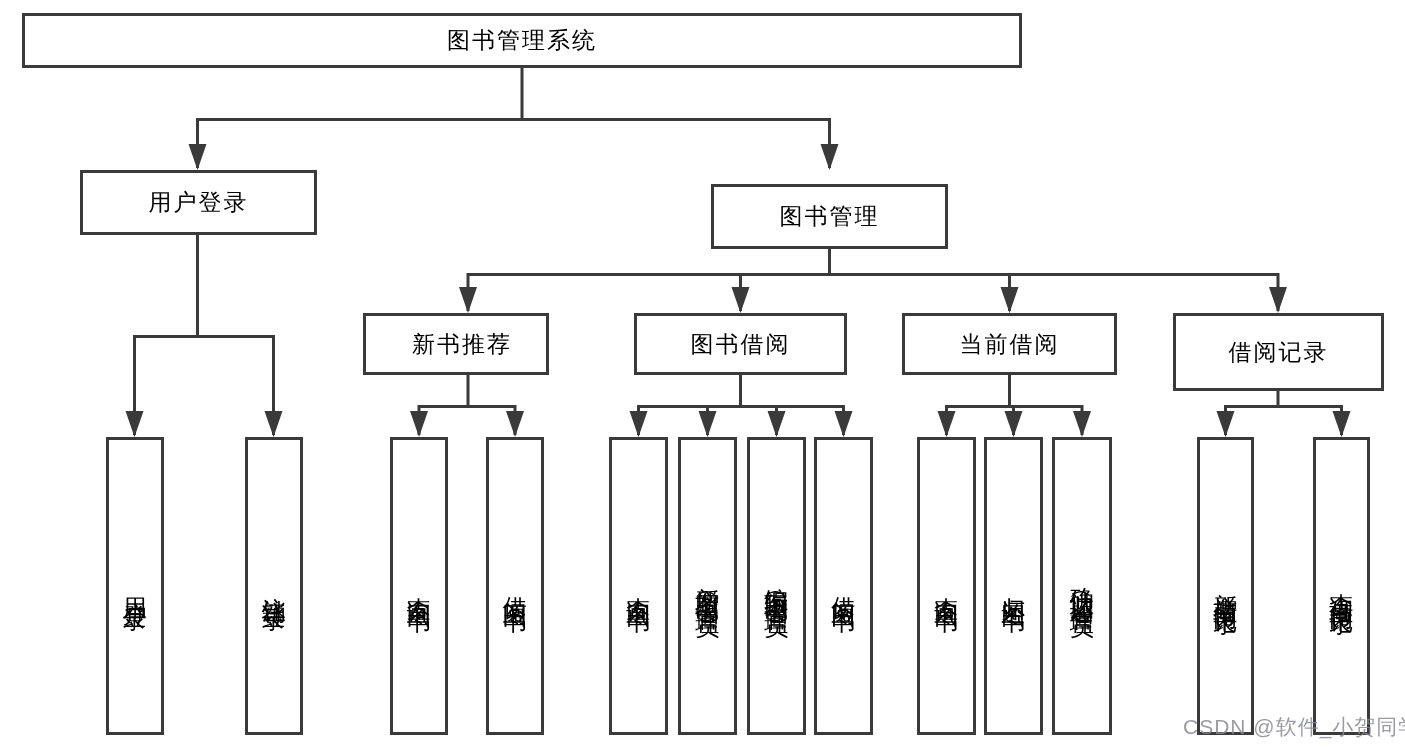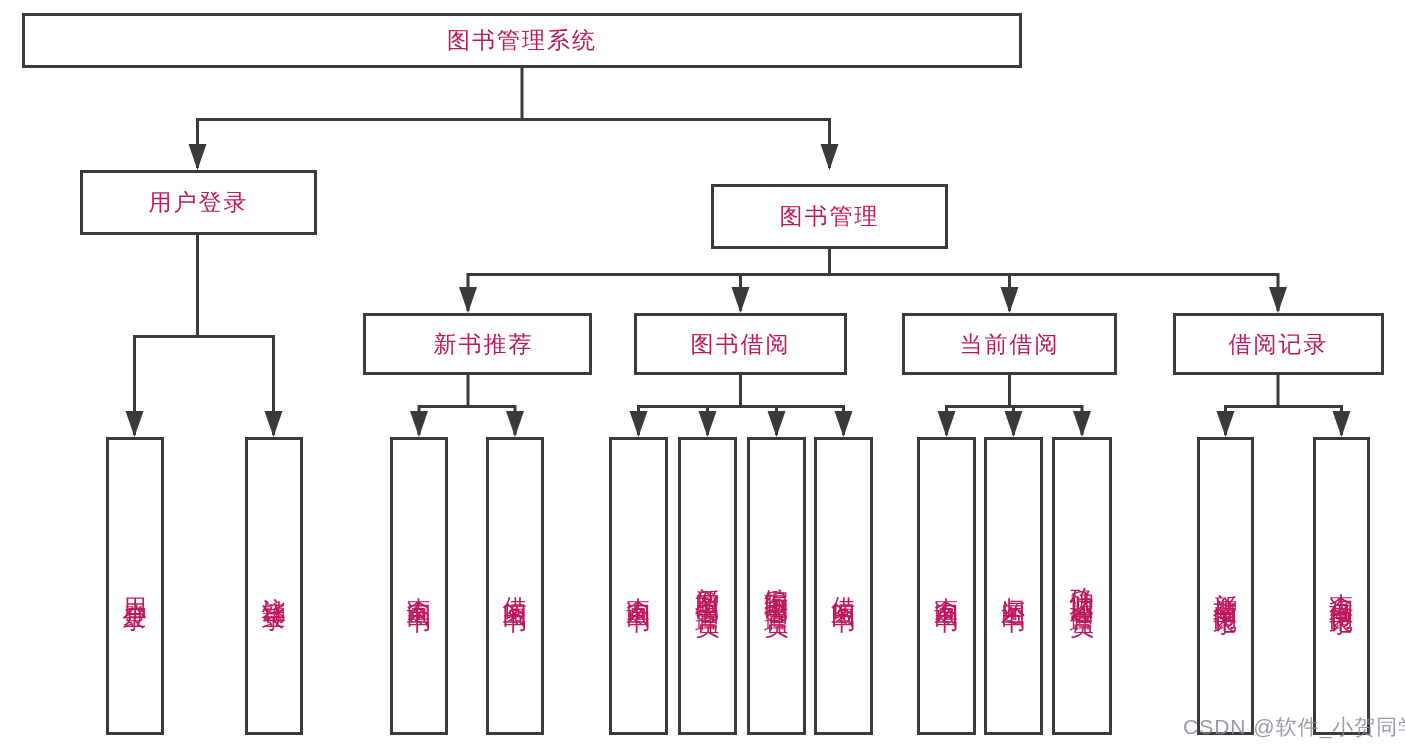--- a/index.html
+++ b/index.html
@@ -4,35 +4,35 @@
 <style>
   html,body{margin:0;padding:0;background:#fff;}
   .stage{
     position:relative;width:1405px;height:747px;background:#ffffff;
     font-family:"Liberation Sans","DejaVu Sans",sans-serif;overflow:hidden;
   }
   .connectors{position:absolute;left:0;top:0;z-index:1;}
   .box{
     position:absolute;background:#ffffff;border:3px solid #3a3a3a;
     box-sizing:border-box;display:flex;align-items:center;justify-content:center;
-    color:#be185d;z-index:2;
+    color:#000000;z-index:2;
   }
   .hbox{font-size:23px;letter-spacing:2px;}
   .vbox{writing-mode:vertical-rl;font-size:24px;letter-spacing:4px;line-height:1.15;}
   .vbox span{writing-mode:vertical-rl;}
   
   .n-root{left:22px;top:13px;width:1000px;height:55px;}
   
   .n-user{left:80px;top:170px;width:237px;height:65px;}
   .n-mgmt{left:711px;top:184px;width:237px;height:65px;}
   
-  .n-rec{left:363px;top:313px;width:229px;height:62px;padding-left:12px;}
+  .n-rec{left:363px;top:313px;width:186px;height:62px;padding-left:12px;}
   .n-bor{left:634px;top:313px;width:213px;height:62px;}
   .n-cur{left:902px;top:313px;width:215px;height:62px;}
-  .n-his{left:1173px;top:313px;width:211px;height:62px;}
+  .n-his{left:1173px;top:313px;width:211px;height:78px;}
   
   .leaf{top:437px;height:298px;}
   .l-a1{left:106px;width:58px;} .l-a2{left:245px;width:58px;}
   .l-b1{left:390px;width:58px;} .l-b2{left:486px;width:58px;}
   .l-c1{left:609px;width:59px;} .l-c2{left:678px;width:59px;}
   .l-c3{left:747px;width:59px;} .l-c4{left:814px;width:59px;}
   .l-d1{left:917px;width:59px;} .l-d2{left:984px;width:59px;} .l-d3{left:1052px;width:60px;}
   .l-e1{left:1197px;width:57px;} .l-e2{left:1313px;width:57px;}
   .watermark{
     position:absolute;left:1183px;top:713px;z-index:3;white-space:nowrap;

